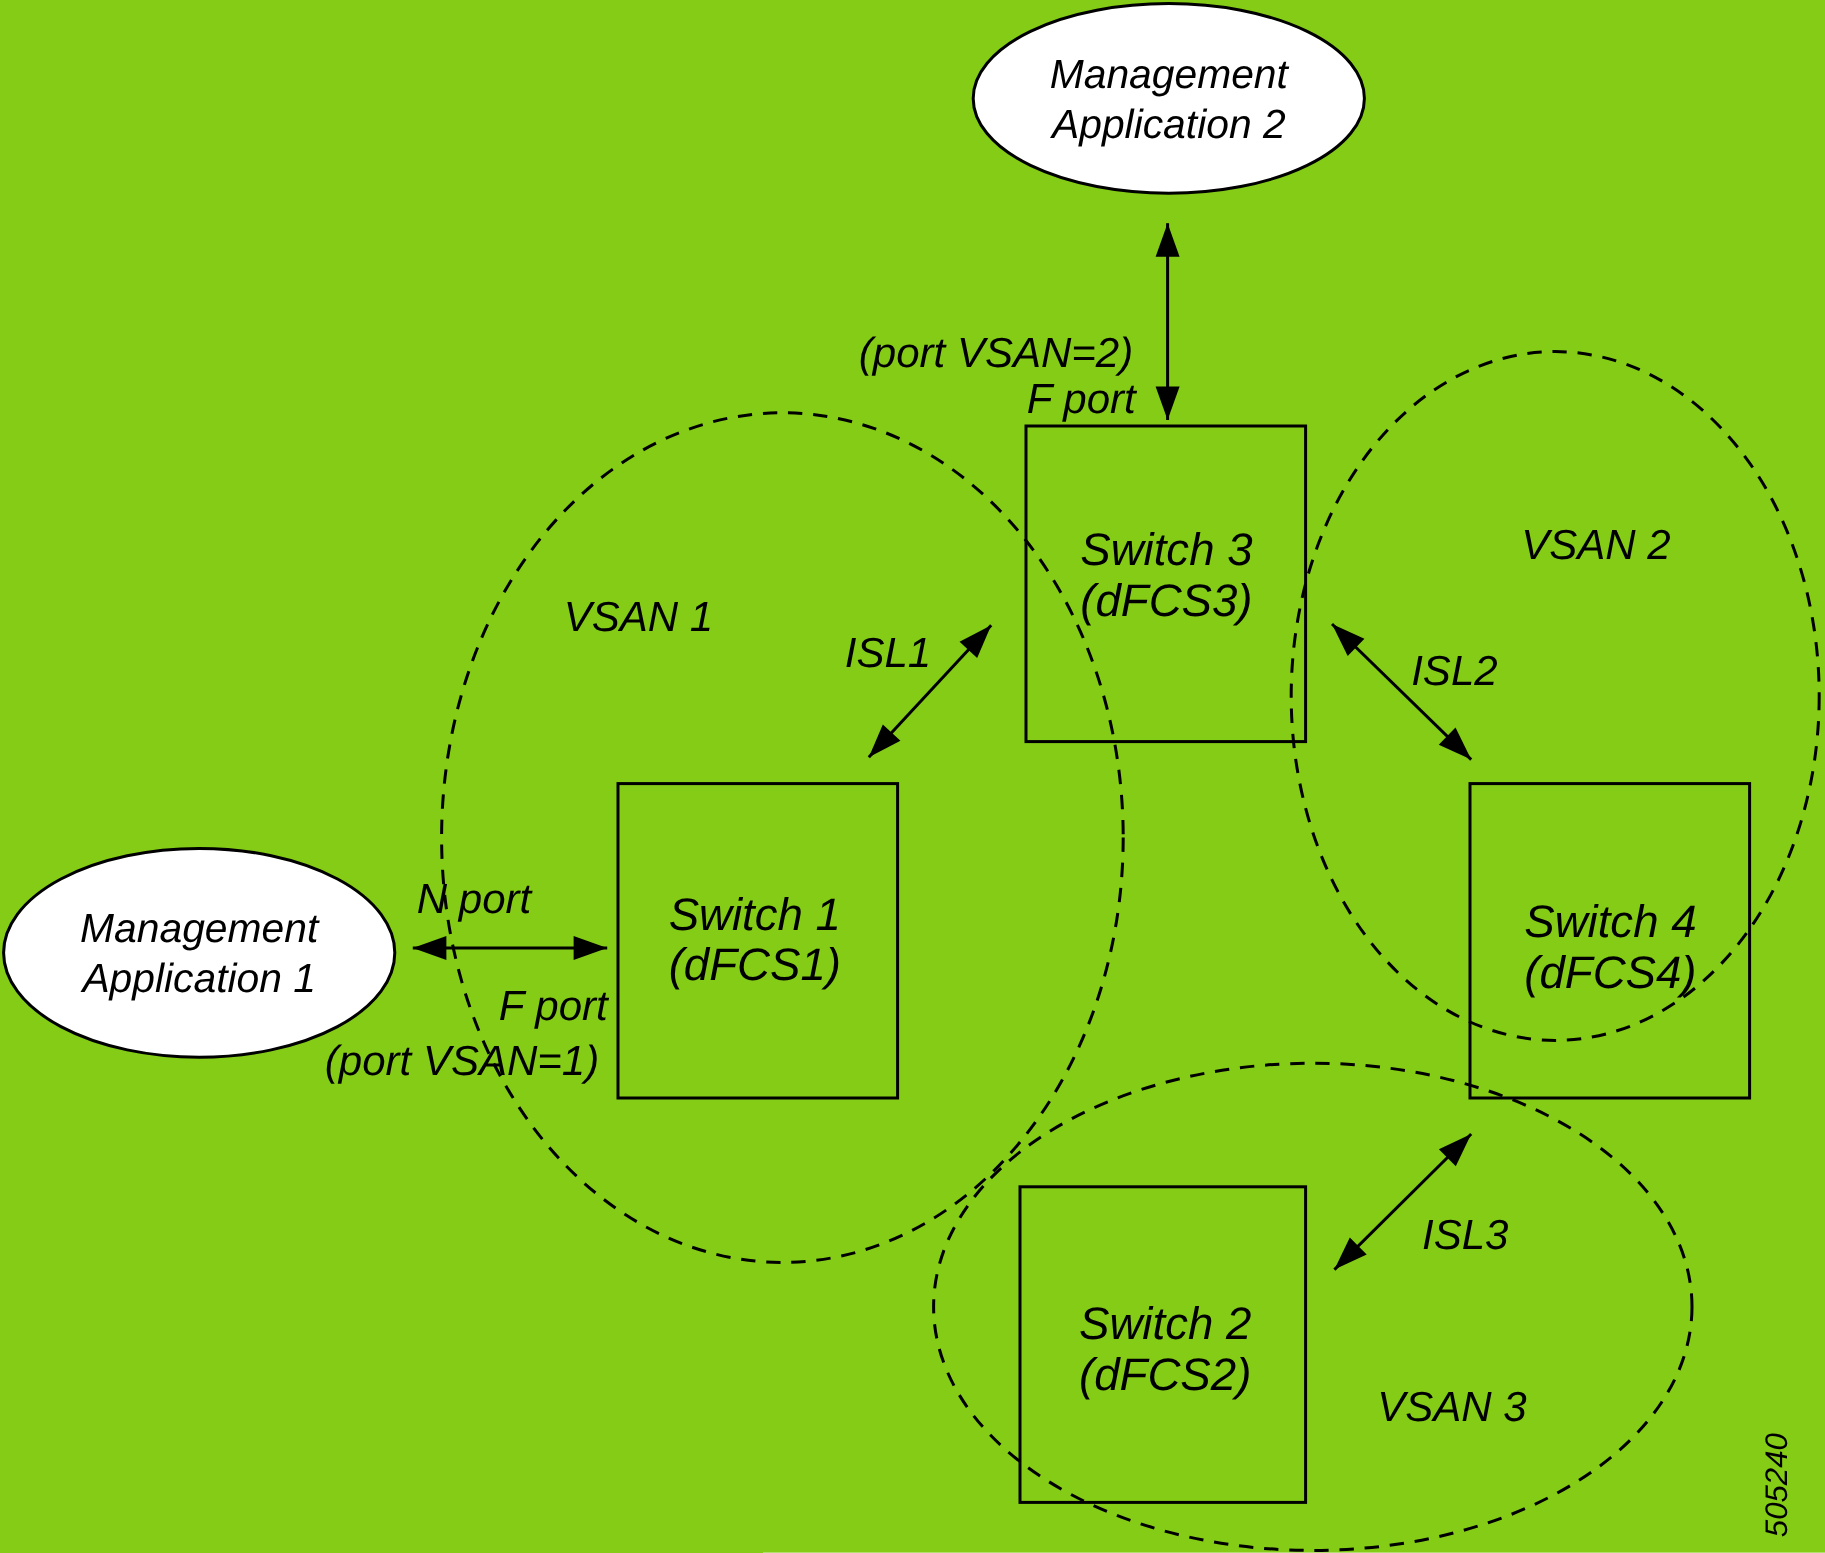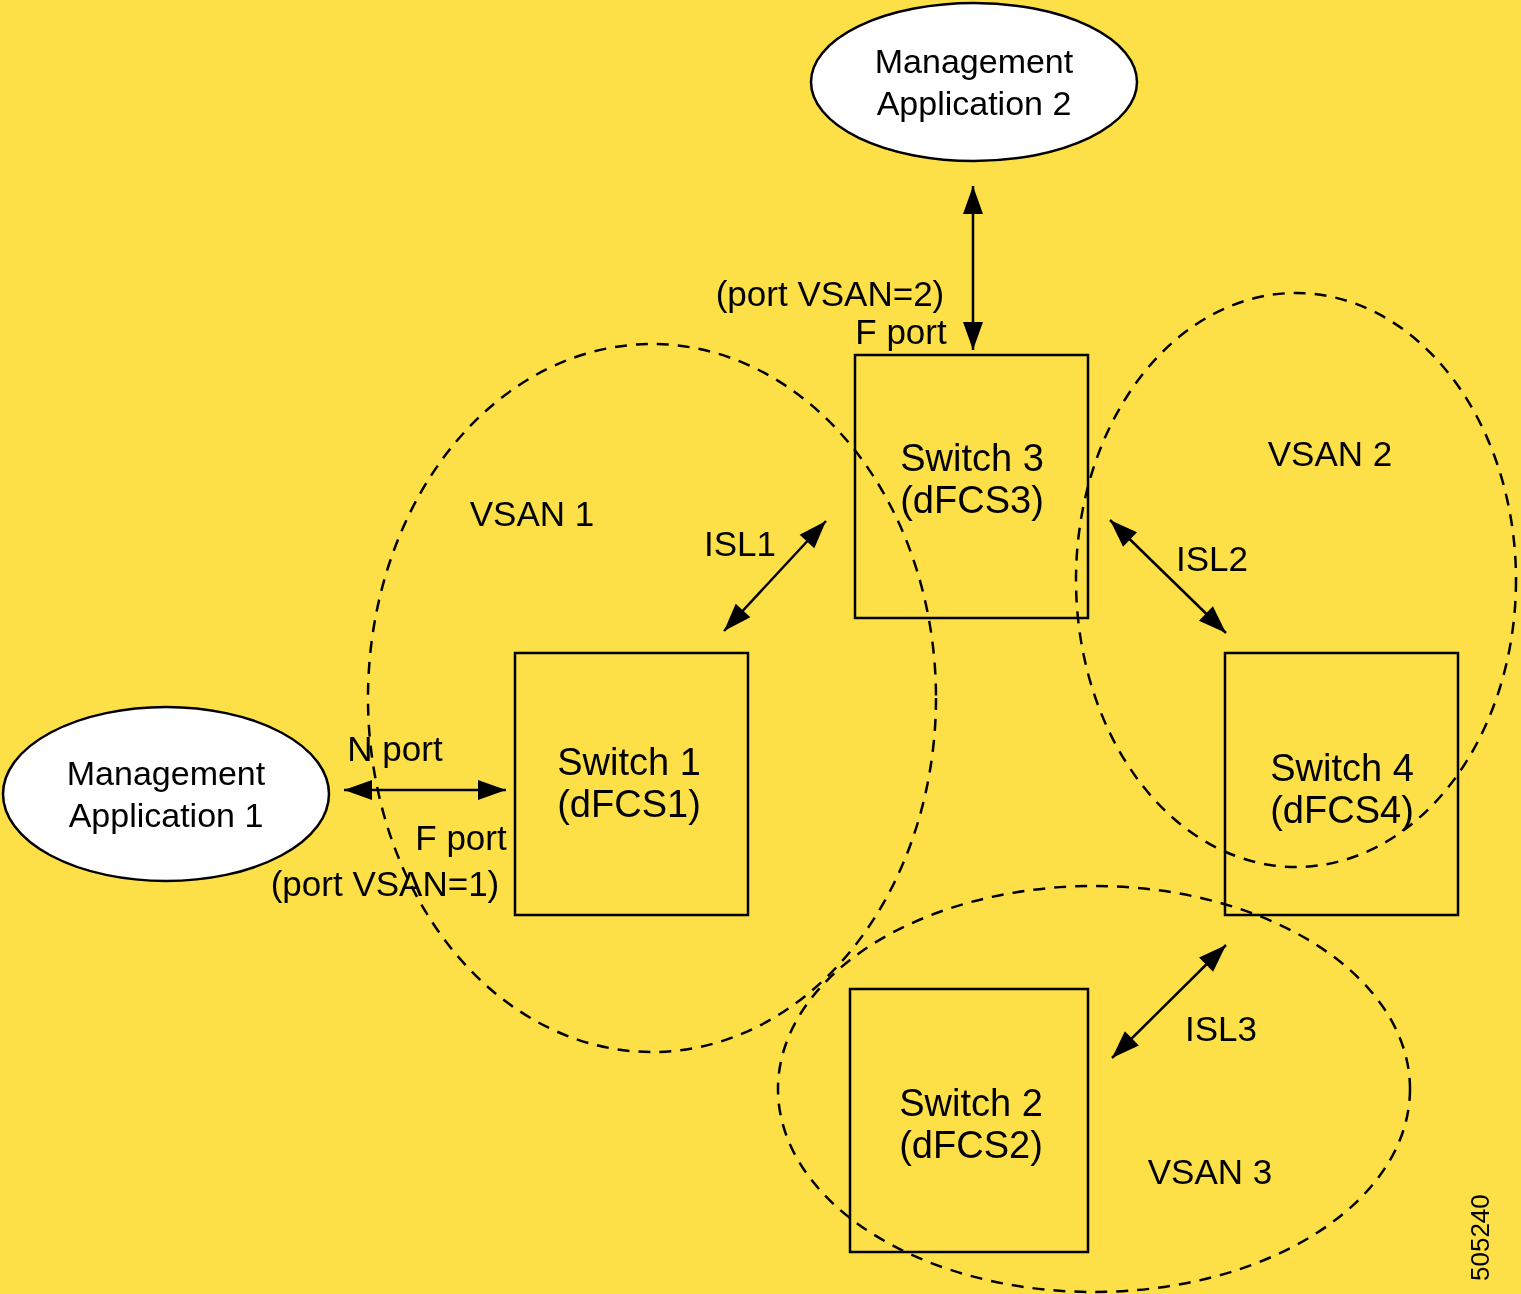--- a/index.html
+++ b/index.html
@@ -3,22 +3,23 @@
 <meta charset="utf-8">
 <style>
   html, body {
     margin: 0;
     padding: 0;
     background: #ffffff;
   }
   .diagram-wrap {
     width: 1521px;
     height: 1294px;
-    background: #fde047;
+    background: #84cc16;
     position: relative;
+    font-style: italic;
   }
   svg {
     display: block;
     font-family: "Liberation Sans", sans-serif;
   }
   .shape {
     fill: none;
     stroke: #000000;
     stroke-width: 2.5;
   }

